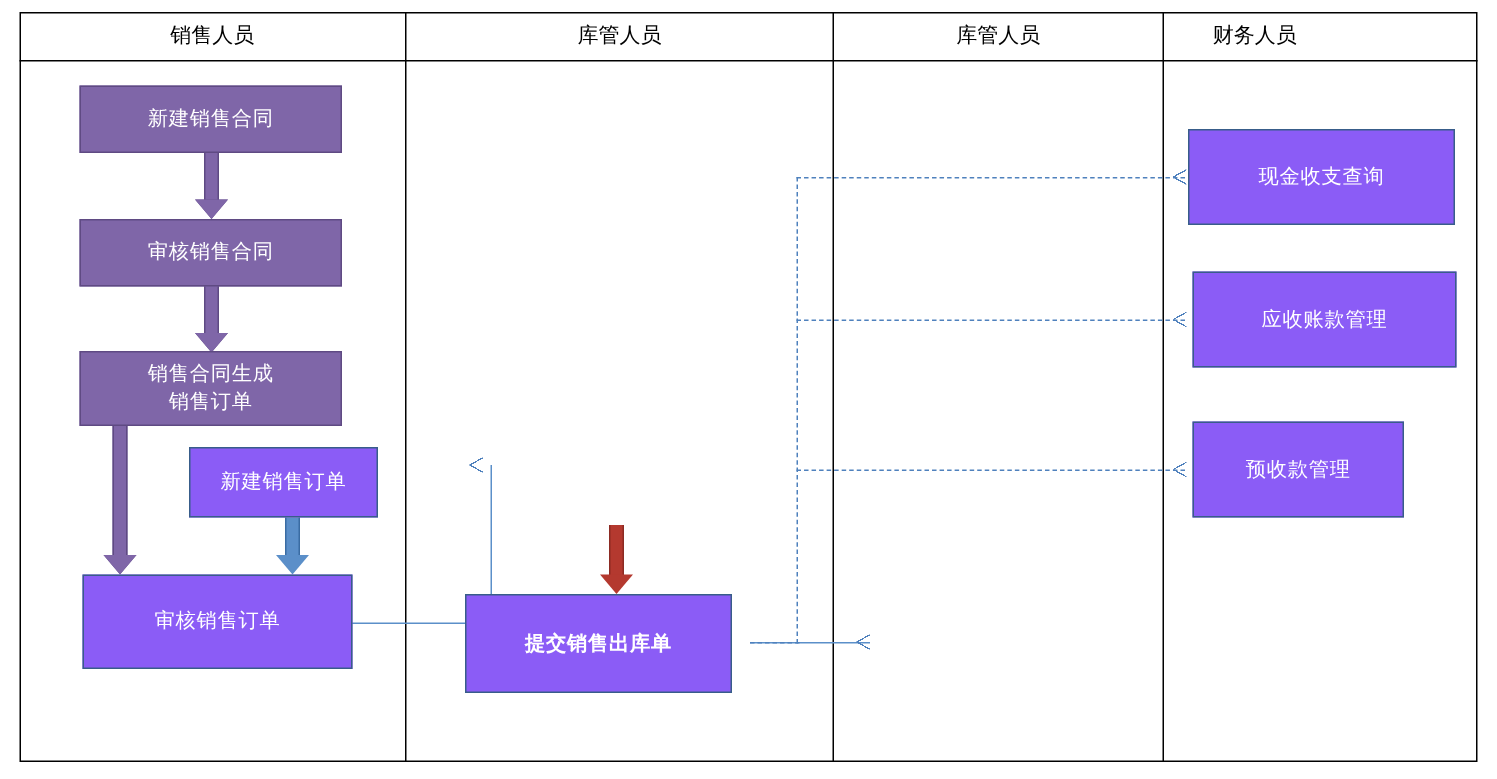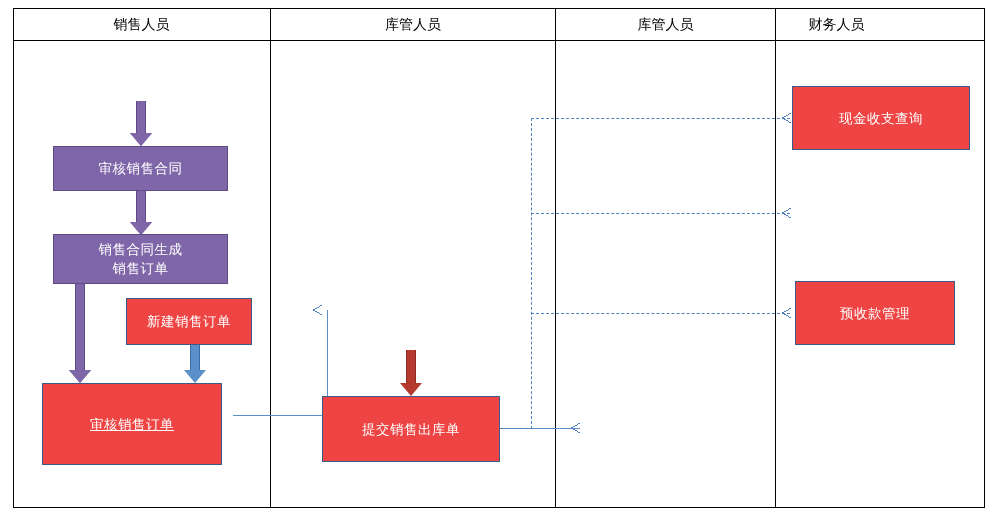--- a/index.html
+++ b/index.html
@@ -64,21 +64,21 @@
     color: #ffffff;
     font-size: 13.5px;
     line-height: 19px;
     letter-spacing: .5px;
   }
   .box.purple {
     background: #7f66a8;
     border: 1px solid #5f4a83;
   }
   .box.blue {
-    background: #ef4444;
+    background: #8b5cf6;
     border: 1px solid #385d8a;
   }
   .box .lbl { display: block; white-space: pre-line; }
   
   .arrow-v {
     position: absolute;
   }
   .arrow-v .shaft {
     position: absolute;
     left: 50%;
@@ -197,46 +197,52 @@
   <div class="dash-h" style="left:531px; top:213px; width:259px;"></div>
   <div class="tip open" style="left:782px; top:208px;"></div>
 
   <div class="dash-h" style="left:531px; top:313px; width:259px;"></div>
   <div class="tip open" style="left:782px; top:308px;"></div>
 
   <div class="line-h" style="left:327px; top:310px; width:0px;"></div>
   <div class="tip open" style="left:313px; top:305px;"></div>
   <div class="line-h" style="left:327px; top:310px; width:0;"></div>
 
+  <div class="box purple" style="left:53px; top:57px; width:175px; height:45px;">
+    <span class="lbl">新建销售合同</span>
+  </div>
 
   <div class="box purple" style="left:53px; top:146px; width:175px; height:45px;">
     <span class="lbl">审核销售合同</span>
   </div>
 
   <div class="box purple" style="left:53px; top:234px; width:175px; height:50px;">
     <span class="lbl">销售合同生成
 销售订单</span>
   </div>
 
   <div class="box blue" style="left:126px; top:298px; width:126px; height:47px;">
     <span class="lbl">新建销售订单</span>
   </div>
 
-  <div class="box blue" style="left:42px; top:383px; width:180px; height:82px;text-decoration:underline;">
+  <div class="box blue" style="left:55px; top:383px; width:180px; height:63px;">
     <span class="lbl">审核销售订单</span>
   </div>
 
 
-  <div class="box blue" style="left:322px; top:396px; width:178px; height:66px;">
+  <div class="box blue" style="left:310px; top:396px; width:178px; height:66px;font-weight:bold;">
     <span class="lbl">提交销售出库单</span>
   </div>
 
 
   <div class="box blue" style="left:792px; top:86px; width:178px; height:64px;">
     <span class="lbl">现金收支查询</span>
   </div>
 
-
-  <div class="box blue" style="left:795px; top:281px; width:160px; height:64px;">
+  <div class="box blue" style="left:795px; top:181px; width:176px; height:64px;">
+    <span class="lbl">应收账款管理</span>
+  </div>
+
+  <div class="box blue" style="left:795px; top:281px; width:141px; height:64px;">
     <span class="lbl">预收款管理</span>
   </div>
 
 </div>
 
 </body></html>

